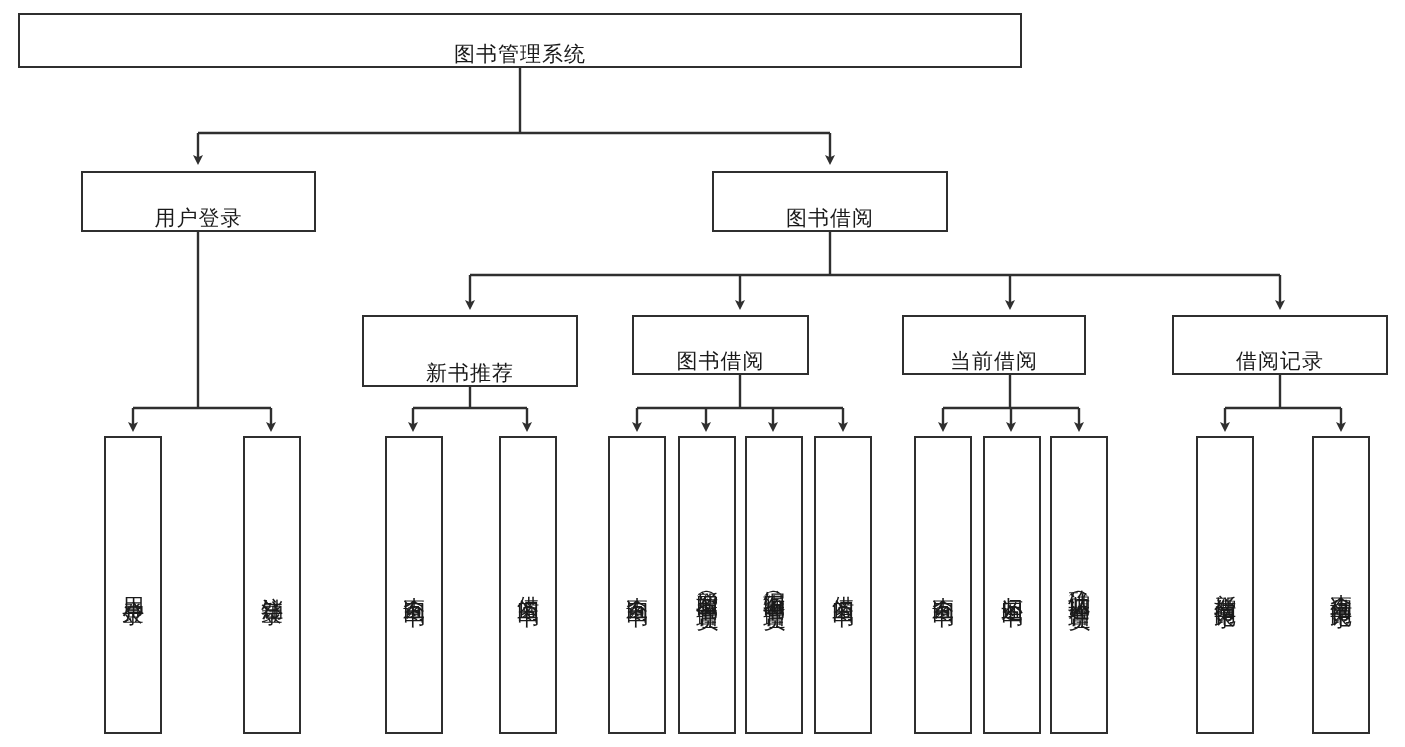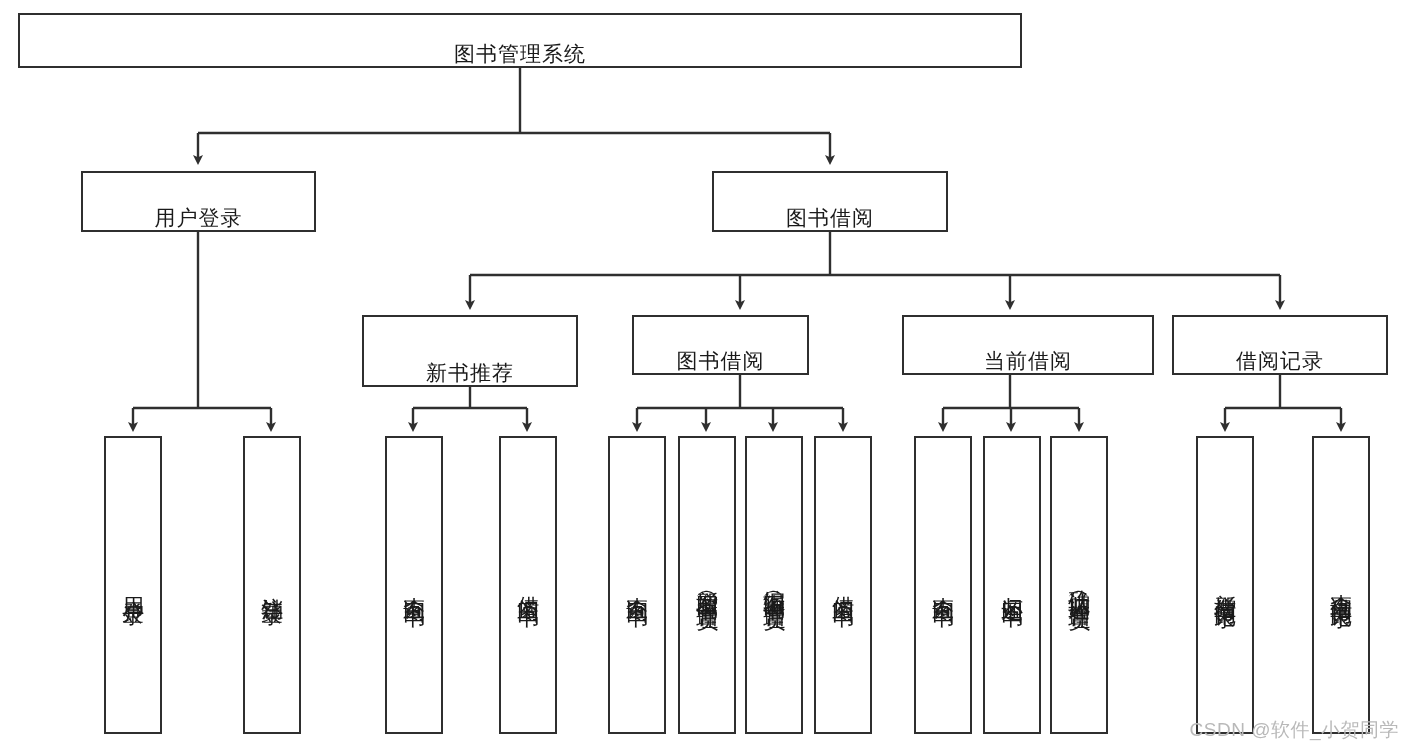--- a/index.html
+++ b/index.html
@@ -133,21 +133,21 @@
   <div class="node" style="left:712px; top:171px; width:236px; height:61px;">
     <span class="node-label">图书借阅</span>
   </div>
 
   <div class="node" style="left:362px; top:315px; width:216px; height:72px;">
     <span class="node-label">新书推荐</span>
   </div>
   <div class="node" style="left:632px; top:315px; width:177px; height:60px;">
     <span class="node-label">图书借阅</span>
   </div>
-  <div class="node" style="left:902px; top:315px; width:252px; height:60px;">
+  <div class="node" style="left:902px; top:315px; width:184px; height:60px;">
     <span class="node-label">当前借阅</span>
   </div>
   <div class="node" style="left:1172px; top:315px; width:216px; height:60px;font-family:Liberation Serif, serif;">
     <span class="node-label">借阅记录</span>
   </div>
 
   <div class="node leaf" style="left:104px; top:436px; width:58px; height:298px;">
     <span class="node-label">用户登录</span>
   </div>
   <div class="node leaf" style="left:243px; top:436px; width:58px; height:298px;">
@@ -184,15 +184,14 @@
     <span class="node-label">确认归还（管理员）</span>
   </div>
 
   <div class="node leaf" style="left:1196px; top:436px; width:58px; height:298px;">
     <span class="node-label">新增借阅记录</span>
   </div>
   <div class="node leaf" style="left:1312px; top:436px; width:58px; height:298px;">
     <span class="node-label">查询借阅记录</span>
   </div>
 
-  <div id="watermark">CSDN @软件_小贺同学</div>
 
 </div>
 
 </body></html>

